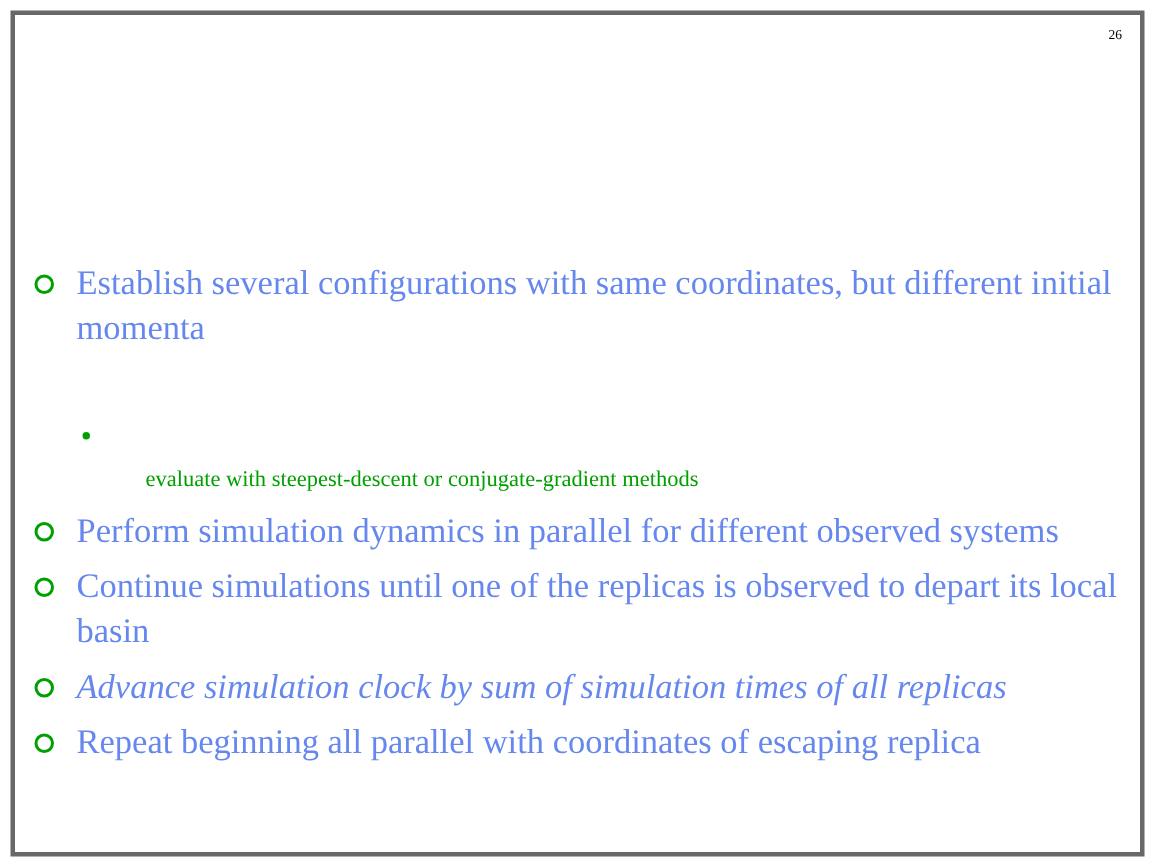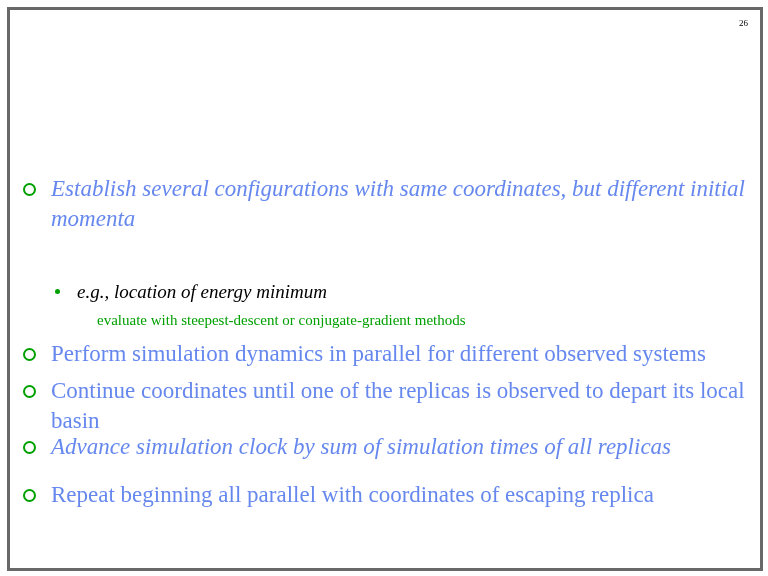--- a/index.html
+++ b/index.html
@@ -88,43 +88,43 @@
       line-height: 20px;
     }
   </style>
 </head>
 <body>
 
 <div class="slide">
   <div class="page-num">26</div>
 
 
-  <div class="bullet" style="top:164px;font-style:italic;">
+  <div class="bullet" style="top:164px;">
     <span class="marker"></span>
     <span class="text">Establish several configurations with same coordinates, but different initial momenta</span>
   </div>
 
 
   <div class="sub" style="top:270px;">
-    <span class="dot"></span><span>e.g., location of energy minimum</span>
+    <span class="dot"></span>
   </div>
 
   <div class="subsub" style="top:300px;">evaluate with steepest-descent or conjugate-gradient methods</div>
 
   <div class="bullet" style="top:329px;">
     <span class="marker"></span>
     <span class="text">Perform simulation dynamics in parallel for different observed systems</span>
   </div>
 
   <div class="bullet" style="top:366px;">
     <span class="marker"></span>
-    <span class="text">Continue coordinates until one of the replicas is observed to depart its local basin</span>
+    <span class="text">Continue simulations until one of the replicas is observed to depart its local basin</span>
   </div>
 
-  <div class="bullet italic" style="top:422px;">
+  <div class="bullet italic" style="top:433px;">
     <span class="marker"></span>
     <span class="text">Advance simulation clock by sum of simulation times of all replicas</span>
   </div>
 
   <div class="bullet" style="top:470px;">
     <span class="marker"></span>
     <span class="text">Repeat beginning all parallel with coordinates of escaping replica</span>
   </div>
 </div>
 

